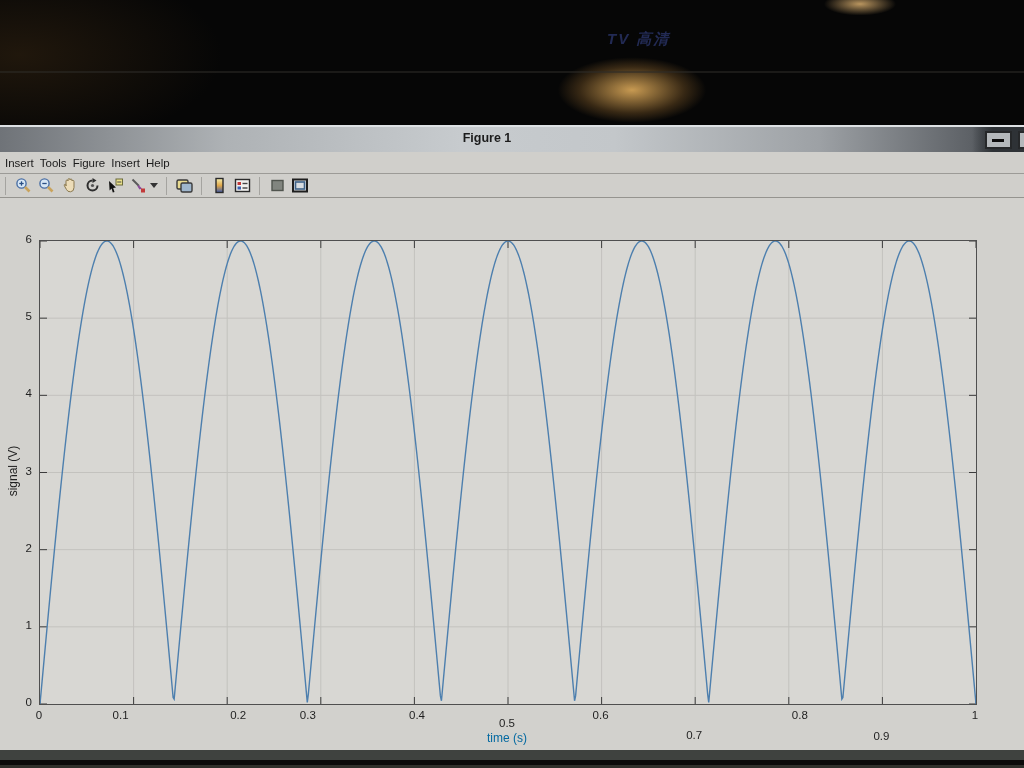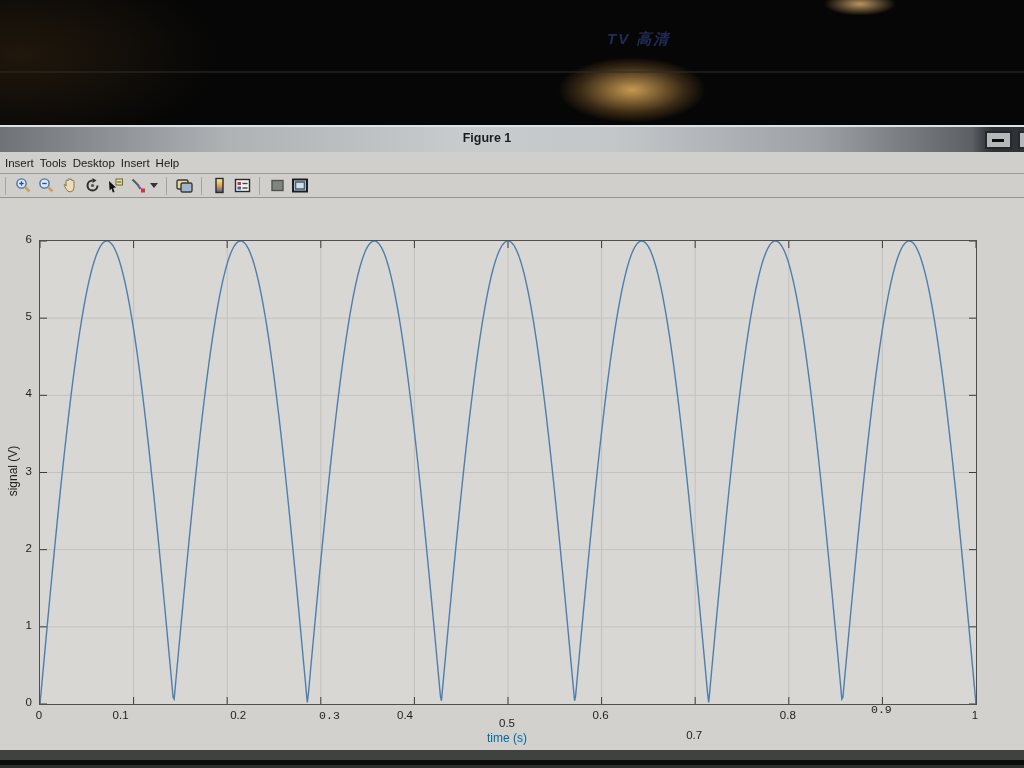--- a/index.html
+++ b/index.html
@@ -77,21 +77,21 @@
       <div class="titlebar-darkzone"></div>
       <div class="win-btn-min">
         <div class="bar"></div>
       </div>
       <div class="win-btn-partial"></div>
     </div>
 
     <div class="menubar">
       <span class="menu-item">Insert</span>
       <span class="menu-item">Tools</span>
-      <span class="menu-item">Desktop</span>
+      <span class="menu-item">Figure</span>
       <span class="menu-item">Insert</span>
       <span class="menu-item">Help</span>
     </div>
 
     <div class="toolbar">
       <div class="tb-sep"></div>
       <div class="tb-icon">
         <svg width="17" height="17" viewBox="0 0 17 17">
           <circle cx="6.5" cy="6.5" r="4.6" fill="#d7e7f5" stroke="#4a6fa5" stroke-width="1.4"></circle>
           <line x1="4.3" y1="6.5" x2="8.7" y2="6.5" stroke="#2a4f85" stroke-width="1.3"></line>
@@ -229,27 +229,27 @@
             <line x1="936" y1="77.16666666666663" x2="929" y2="77.16666666666663" stroke="#3c3c3c" stroke-width="1"></line>
             <line x1="0" y1="0" x2="7" y2="0" stroke="#3c3c3c" stroke-width="1"></line>
             <line x1="936" y1="0" x2="929" y2="0" stroke="#3c3c3c" stroke-width="1"></line>
             <polyline points="0.00,463.00 1.04,451.69 2.08,440.38 3.12,429.09 4.16,417.82 5.20,406.57 6.24,395.36 7.28,384.19 8.32,373.07 9.36,362.00 10.40,350.99 11.44,340.05 12.48,329.18 13.52,318.39 14.56,307.69 15.60,297.08 16.64,286.56 17.68,276.16 18.72,265.86 19.76,255.69 20.80,245.63 21.84,235.71 22.88,225.92 23.92,216.28 24.96,206.78 26.00,197.43 27.04,188.25 28.08,179.22 29.12,170.37 30.16,161.69 31.20,153.19 32.24,144.88 33.28,136.75 34.32,128.83 35.36,121.10 36.40,113.57 37.44,106.25 38.48,99.15 39.52,92.26 40.56,85.60 41.60,79.16 42.64,72.94 43.68,66.97 44.72,61.22 45.76,55.72 46.80,50.46 47.84,45.45 48.88,40.69 49.92,36.18 50.96,31.92 52.00,27.92 53.04,24.18 54.08,20.71 55.12,17.49 56.16,14.55 57.20,11.87 58.24,9.46 59.28,7.32 60.32,5.45 61.36,3.86 62.40,2.54 63.44,1.49 64.48,0.72 65.52,0.23 66.56,0.01 67.60,0.07 68.64,0.41 69.68,1.02 70.72,1.91 71.76,3.07 72.80,4.51 73.84,6.22 74.88,8.20 75.92,10.46 76.96,12.98 78.00,15.78 79.04,18.84 80.08,22.16 81.12,25.75 82.16,29.60 83.20,33.71 84.24,38.08 85.28,42.70 86.32,47.57 87.36,52.69 88.40,58.05 89.44,63.66 90.48,69.50 91.52,75.58 92.56,81.89 93.60,88.43 94.64,95.19 95.68,102.17 96.72,109.36 97.76,116.77 98.80,124.38 99.84,132.20 100.88,140.21 101.92,148.42 102.96,156.81 104.00,165.39 105.04,174.14 106.08,183.07 107.12,192.16 108.16,201.42 109.20,210.83 110.24,220.39 111.28,230.10 112.32,239.95 113.36,249.93 114.40,260.03 115.44,270.26 116.48,280.60 117.52,291.06 118.56,301.61 119.60,312.26 120.64,323.00 121.68,333.83 122.72,344.73 123.76,355.70 124.80,366.74 125.84,377.83 126.88,388.98 127.92,400.16 128.96,411.39 130.00,422.65 131.04,433.93 132.08,445.23 133.12,456.54 134.16,458.15 135.20,446.84 136.24,435.54 137.28,424.26 138.32,413.00 139.36,401.77 140.40,390.57 141.44,379.42 142.48,368.32 143.52,357.27 144.56,346.29 145.60,335.38 146.64,324.54 147.68,313.79 148.72,303.13 149.76,292.56 150.80,282.09 151.84,271.73 152.88,261.49 153.92,251.36 154.96,241.37 156.00,231.50 157.04,221.77 158.08,212.19 159.12,202.76 160.16,193.48 161.20,184.36 162.24,175.41 163.28,166.63 164.32,158.03 165.36,149.61 166.40,141.37 167.44,133.33 168.48,125.49 169.52,117.84 170.56,110.41 171.60,103.18 172.64,96.17 173.68,89.38 174.72,82.81 175.76,76.47 176.80,70.35 177.84,64.48 178.88,58.84 179.92,53.44 180.96,48.29 182.00,43.38 183.04,38.72 184.08,34.32 185.12,30.18 186.16,26.29 187.20,22.66 188.24,19.30 189.28,16.20 190.32,13.36 191.36,10.80 192.40,8.51 193.44,6.48 194.48,4.73 195.52,3.26 196.56,2.05 197.60,1.13 198.64,0.48 199.68,0.10 200.72,0.00 201.76,0.18 202.80,0.63 203.84,1.36 204.88,2.37 205.92,3.65 206.96,5.21 208.00,7.03 209.04,9.13 210.08,11.51 211.12,14.15 212.16,17.06 213.20,20.23 214.24,23.67 215.28,27.37 216.32,31.33 217.36,35.55 218.40,40.03 219.44,44.76 220.48,49.73 221.52,54.96 222.56,60.42 223.60,66.13 224.64,72.08 225.68,78.25 226.72,84.66 227.76,91.30 228.80,98.15 229.84,105.22 230.88,112.51 231.92,120.01 232.96,127.71 234.00,135.61 235.04,143.71 236.08,151.99 237.12,160.47 238.16,169.12 239.20,177.95 240.24,186.95 241.28,196.11 242.32,205.44 243.36,214.91 244.40,224.54 245.44,234.30 246.48,244.21 247.52,254.24 248.56,264.40 249.60,274.68 250.64,285.07 251.68,295.57 252.72,306.16 253.76,316.85 254.80,327.63 255.84,338.49 256.88,349.42 257.92,360.42 258.96,371.48 260.00,382.60 261.04,393.77 262.08,404.97 263.12,416.21 264.16,427.48 265.20,438.77 266.24,450.07 267.28,461.38 268.32,453.30 269.36,442.00 270.40,430.70 271.44,419.43 272.48,408.18 273.52,396.96 274.56,385.79 275.60,374.66 276.64,363.58 277.68,352.56 278.72,341.61 279.76,330.73 280.80,319.93 281.84,309.21 282.88,298.59 283.92,288.06 284.96,277.64 286.00,267.33 287.04,257.13 288.08,247.06 289.12,237.12 290.16,227.31 291.20,217.65 292.24,208.13 293.28,198.76 294.32,189.55 295.36,180.50 296.40,171.62 297.44,162.92 298.48,154.40 299.52,146.05 300.56,137.90 301.60,129.95 302.64,122.19 303.68,114.63 304.72,107.28 305.76,100.15 306.80,93.23 307.84,86.53 308.88,80.06 309.92,73.82 310.96,67.81 312.00,62.03 313.04,56.49 314.08,51.20 315.12,46.15 316.16,41.35 317.20,36.81 318.24,32.51 319.28,28.48 320.32,24.70 321.36,21.19 322.40,17.94 323.44,14.95 324.48,12.23 325.52,9.78 326.56,7.61 327.60,5.70 328.64,4.07 329.68,2.71 330.72,1.62 331.76,0.81 332.80,0.28 333.84,0.03 334.88,0.05 335.92,0.34 336.96,0.91 338.00,1.76 339.04,2.89 340.08,4.28 341.12,5.96 342.16,7.90 343.20,10.12 344.24,12.60 345.28,15.36 346.32,18.38 347.36,21.67 348.40,25.22 349.44,29.04 350.48,33.11 351.52,37.44 352.56,42.02 353.60,46.86 354.64,51.94 355.68,57.27 356.72,62.84 357.76,68.65 358.80,74.70 359.84,80.97 360.88,87.48 361.92,94.21 362.96,101.16 364.00,108.32 365.04,115.70 366.08,123.28 367.12,131.07 368.16,139.06 369.20,147.23 370.24,155.60 371.28,164.15 372.32,172.88 373.36,181.78 374.40,190.86 375.44,200.09 376.48,209.48 377.52,219.02 378.56,228.71 379.60,238.53 380.64,248.49 381.68,258.58 382.72,268.79 383.76,279.12 384.80,289.56 385.84,300.10 386.88,310.73 387.92,321.46 388.96,332.28 390.00,343.17 391.04,354.13 392.08,365.16 393.12,376.24 394.16,387.38 395.20,398.56 396.24,409.78 397.28,421.04 398.32,432.32 399.36,443.61 400.40,454.92 401.44,459.77 402.48,448.46 403.52,437.15 404.56,425.87 405.60,414.60 406.64,403.37 407.68,392.17 408.72,381.01 409.76,369.90 410.80,358.85 411.84,347.86 412.88,336.93 413.92,326.09 414.96,315.32 416.00,304.64 417.04,294.06 418.08,283.58 419.12,273.21 420.16,262.94 421.20,252.80 422.24,242.79 423.28,232.90 424.32,223.15 425.36,213.55 426.40,204.09 427.44,194.79 428.48,185.65 429.52,176.68 430.56,167.87 431.60,159.24 432.64,150.80 433.68,142.54 434.72,134.47 435.76,126.60 436.80,118.92 437.84,111.46 438.88,104.20 439.92,97.16 440.96,90.33 442.00,83.73 443.04,77.36 444.08,71.21 445.12,65.30 446.16,59.63 447.20,54.20 448.24,49.01 449.28,44.07 450.32,39.37 451.36,34.94 452.40,30.75 453.44,26.83 454.48,23.16 455.52,19.76 456.56,16.62 457.60,13.75 458.64,11.15 459.68,8.82 460.72,6.76 461.76,4.97 462.80,3.45 463.84,2.21 464.88,1.24 465.92,0.55 466.96,0.14 468.00,0.00 469.04,0.14 470.08,0.55 471.12,1.24 472.16,2.21 473.20,3.45 474.24,4.97 475.28,6.76 476.32,8.82 477.36,11.15 478.40,13.75 479.44,16.62 480.48,19.76 481.52,23.16 482.56,26.83 483.60,30.75 484.64,34.94 485.68,39.37 486.72,44.07 487.76,49.01 488.80,54.20 489.84,59.63 490.88,65.30 491.92,71.21 492.96,77.36 494.00,83.73 495.04,90.33 496.08,97.16 497.12,104.20 498.16,111.46 499.20,118.92 500.24,126.60 501.28,134.47 502.32,142.54 503.36,150.80 504.40,159.24 505.44,167.87 506.48,176.68 507.52,185.65 508.56,194.79 509.60,204.09 510.64,213.55 511.68,223.15 512.72,232.90 513.76,242.79 514.80,252.80 515.84,262.94 516.88,273.21 517.92,283.58 518.96,294.06 520.00,304.64 521.04,315.32 522.08,326.09 523.12,336.93 524.16,347.86 525.20,358.85 526.24,369.90 527.28,381.01 528.32,392.17 529.36,403.37 530.40,414.60 531.44,425.87 532.48,437.15 533.52,448.46 534.56,459.77 535.60,454.92 536.64,443.61 537.68,432.32 538.72,421.04 539.76,409.78 540.80,398.56 541.84,387.38 542.88,376.24 543.92,365.16 544.96,354.13 546.00,343.17 547.04,332.28 548.08,321.46 549.12,310.73 550.16,300.10 551.20,289.56 552.24,279.12 553.28,268.79 554.32,258.58 555.36,248.49 556.40,238.53 557.44,228.71 558.48,219.02 559.52,209.48 560.56,200.09 561.60,190.86 562.64,181.78 563.68,172.88 564.72,164.15 565.76,155.60 566.80,147.23 567.84,139.06 568.88,131.07 569.92,123.28 570.96,115.70 572.00,108.32 573.04,101.16 574.08,94.21 575.12,87.48 576.16,80.97 577.20,74.70 578.24,68.65 579.28,62.84 580.32,57.27 581.36,51.94 582.40,46.86 583.44,42.02 584.48,37.44 585.52,33.11 586.56,29.04 587.60,25.22 588.64,21.67 589.68,18.38 590.72,15.36 591.76,12.60 592.80,10.12 593.84,7.90 594.88,5.96 595.92,4.28 596.96,2.89 598.00,1.76 599.04,0.91 600.08,0.34 601.12,0.05 602.16,0.03 603.20,0.28 604.24,0.81 605.28,1.62 606.32,2.71 607.36,4.07 608.40,5.70 609.44,7.61 610.48,9.78 611.52,12.23 612.56,14.95 613.60,17.94 614.64,21.19 615.68,24.70 616.72,28.48 617.76,32.51 618.80,36.81 619.84,41.35 620.88,46.15 621.92,51.20 622.96,56.49 624.00,62.03 625.04,67.81 626.08,73.82 627.12,80.06 628.16,86.53 629.20,93.23 630.24,100.15 631.28,107.28 632.32,114.63 633.36,122.19 634.40,129.95 635.44,137.90 636.48,146.05 637.52,154.40 638.56,162.92 639.60,171.62 640.64,180.50 641.68,189.55 642.72,198.76 643.76,208.13 644.80,217.65 645.84,227.31 646.88,237.12 647.92,247.06 648.96,257.13 650.00,267.33 651.04,277.64 652.08,288.06 653.12,298.59 654.16,309.21 655.20,319.93 656.24,330.73 657.28,341.61 658.32,352.56 659.36,363.58 660.40,374.66 661.44,385.79 662.48,396.96 663.52,408.18 664.56,419.43 665.60,430.70 666.64,442.00 667.68,453.30 668.72,461.38 669.76,450.07 670.80,438.77 671.84,427.48 672.88,416.21 673.92,404.97 674.96,393.77 676.00,382.60 677.04,371.48 678.08,360.42 679.12,349.42 680.16,338.49 681.20,327.63 682.24,316.85 683.28,306.16 684.32,295.57 685.36,285.07 686.40,274.68 687.44,264.40 688.48,254.24 689.52,244.21 690.56,234.30 691.60,224.54 692.64,214.91 693.68,205.44 694.72,196.11 695.76,186.95 696.80,177.95 697.84,169.12 698.88,160.47 699.92,151.99 700.96,143.71 702.00,135.61 703.04,127.71 704.08,120.01 705.12,112.51 706.16,105.22 707.20,98.15 708.24,91.30 709.28,84.66 710.32,78.25 711.36,72.08 712.40,66.13 713.44,60.42 714.48,54.96 715.52,49.73 716.56,44.76 717.60,40.03 718.64,35.55 719.68,31.33 720.72,27.37 721.76,23.67 722.80,20.23 723.84,17.06 724.88,14.15 725.92,11.51 726.96,9.13 728.00,7.03 729.04,5.21 730.08,3.65 731.12,2.37 732.16,1.36 733.20,0.63 734.24,0.18 735.28,0.00 736.32,0.10 737.36,0.48 738.40,1.13 739.44,2.05 740.48,3.26 741.52,4.73 742.56,6.48 743.60,8.51 744.64,10.80 745.68,13.36 746.72,16.20 747.76,19.30 748.80,22.66 749.84,26.29 750.88,30.18 751.92,34.32 752.96,38.72 754.00,43.38 755.04,48.29 756.08,53.44 757.12,58.84 758.16,64.48 759.20,70.35 760.24,76.47 761.28,82.81 762.32,89.38 763.36,96.17 764.40,103.18 765.44,110.41 766.48,117.84 767.52,125.49 768.56,133.33 769.60,141.37 770.64,149.61 771.68,158.03 772.72,166.63 773.76,175.41 774.80,184.36 775.84,193.48 776.88,202.76 777.92,212.19 778.96,221.77 780.00,231.50 781.04,241.37 782.08,251.36 783.12,261.49 784.16,271.73 785.20,282.09 786.24,292.56 787.28,303.13 788.32,313.79 789.36,324.54 790.40,335.38 791.44,346.29 792.48,357.27 793.52,368.32 794.56,379.42 795.60,390.57 796.64,401.77 797.68,413.00 798.72,424.26 799.76,435.54 800.80,446.84 801.84,458.15 802.88,456.54 803.92,445.23 804.96,433.93 806.00,422.65 807.04,411.39 808.08,400.16 809.12,388.98 810.16,377.83 811.20,366.74 812.24,355.70 813.28,344.73 814.32,333.83 815.36,323.00 816.40,312.26 817.44,301.61 818.48,291.06 819.52,280.60 820.56,270.26 821.60,260.03 822.64,249.93 823.68,239.95 824.72,230.10 825.76,220.39 826.80,210.83 827.84,201.42 828.88,192.16 829.92,183.07 830.96,174.14 832.00,165.39 833.04,156.81 834.08,148.42 835.12,140.21 836.16,132.20 837.20,124.38 838.24,116.77 839.28,109.36 840.32,102.17 841.36,95.19 842.40,88.43 843.44,81.89 844.48,75.58 845.52,69.50 846.56,63.66 847.60,58.05 848.64,52.69 849.68,47.57 850.72,42.70 851.76,38.08 852.80,33.71 853.84,29.60 854.88,25.75 855.92,22.16 856.96,18.84 858.00,15.78 859.04,12.98 860.08,10.46 861.12,8.20 862.16,6.22 863.20,4.51 864.24,3.07 865.28,1.91 866.32,1.02 867.36,0.41 868.40,0.07 869.44,0.01 870.48,0.23 871.52,0.72 872.56,1.49 873.60,2.54 874.64,3.86 875.68,5.45 876.72,7.32 877.76,9.46 878.80,11.87 879.84,14.55 880.88,17.49 881.92,20.71 882.96,24.18 884.00,27.92 885.04,31.92 886.08,36.18 887.12,40.69 888.16,45.45 889.20,50.46 890.24,55.72 891.28,61.22 892.32,66.97 893.36,72.94 894.40,79.16 895.44,85.60 896.48,92.26 897.52,99.15 898.56,106.25 899.60,113.57 900.64,121.10 901.68,128.83 902.72,136.75 903.76,144.88 904.80,153.19 905.84,161.69 906.88,170.37 907.92,179.22 908.96,188.25 910.00,197.43 911.04,206.78 912.08,216.28 913.12,225.92 914.16,235.71 915.20,245.63 916.24,255.69 917.28,265.86 918.32,276.16 919.36,286.56 920.40,297.08 921.44,307.69 922.48,318.39 923.52,329.18 924.56,340.05 925.60,350.99 926.64,362.00 927.68,373.07 928.72,384.19 929.76,395.36 930.80,406.57 931.84,417.82 932.88,429.09 933.92,440.38 934.96,451.69 936.00,463.00" fill="none" stroke="#4d7fae" stroke-width="1.4"></polyline>
           </svg>
       </div>
       <div id="tick-labels">
           <div class="tick-label" style="left: 19px; top: 511px; width: 40px; text-align: center;">0</div>
           <div class="tick-label" style="left: 112.6px; top: 511px; width: 40px; ">0.1</div>
           <div class="tick-label" style="left: 206.2px; top: 511px; width: 40px; text-align: right;">0.2</div>
-          <div class="tick-label" style="left: 299.8px; top: 511px; width: 40px; text-align: right; font-family: Liberation Mono, monospace;">0.3</div>
-          <div class="tick-label" style="left: 373px; top: 511px; width: 40px; text-align: right;">0.4</div>
+          <div class="tick-label" style="left: 299.8px; top: 511px; width: 40px; text-align: left;">0.3</div>
+          <div class="tick-label" style="left: 409px; top: 511px; width: 40px; text-align: left;">0.4</div>
           <div class="tick-label" style="left: 487px; top: 511px; width: 40px; text-align: center; margin-top: 8px;">0.5</div>
           <div class="tick-label" style="left: 580.6px; top: 511px; width: 40px; text-align: center;">0.6</div>
           <div class="tick-label" style="left: 674.2px; top: 511px; width: 40px; text-align: center; margin-top: 20px;">0.7</div>
-          <div class="tick-label" style="left: 767.8px; top: 511px; width: 40px; text-align: center;">0.8</div>
-          <div class="tick-label" style="left: 861.4px; top: 505px; width: 40px; text-align: center; font-family: Liberation Mono, monospace;">0.9</div>
+          <div class="tick-label" style="left: 767.8px; top: 511px; width: 40px; text-align: right;">0.8</div>
+          <div class="tick-label" style="left: 861.4px; top: 532px; width: 40px; text-align: center;">0.9</div>
           <div class="tick-label" style="left: 955px; top: 511px; width: 40px; text-align: center;">1</div>
           <div class="tick-label" style="left: 6px; top: 498px; width: 26px; text-align: right;">0</div>
           <div class="tick-label" style="left: 6px; top: 420.833px; width: 26px; text-align: right;">1</div>
           <div class="tick-label" style="left: 6px; top: 343.667px; width: 26px; text-align: right;">2</div>
           <div class="tick-label" style="left: 6px; top: 266.5px; width: 26px; text-align: right;">3</div>
           <div class="tick-label" style="left: 6px; top: 189.333px; width: 26px; text-align: right;">4</div>
           <div class="tick-label" style="left: 6px; top: 112.167px; width: 26px; text-align: right;">5</div>
           <div class="tick-label" style="left: 6px; top: 35px; width: 26px; text-align: right;">6</div>
         </div>
       <div class="xlabel">time (s)</div>

